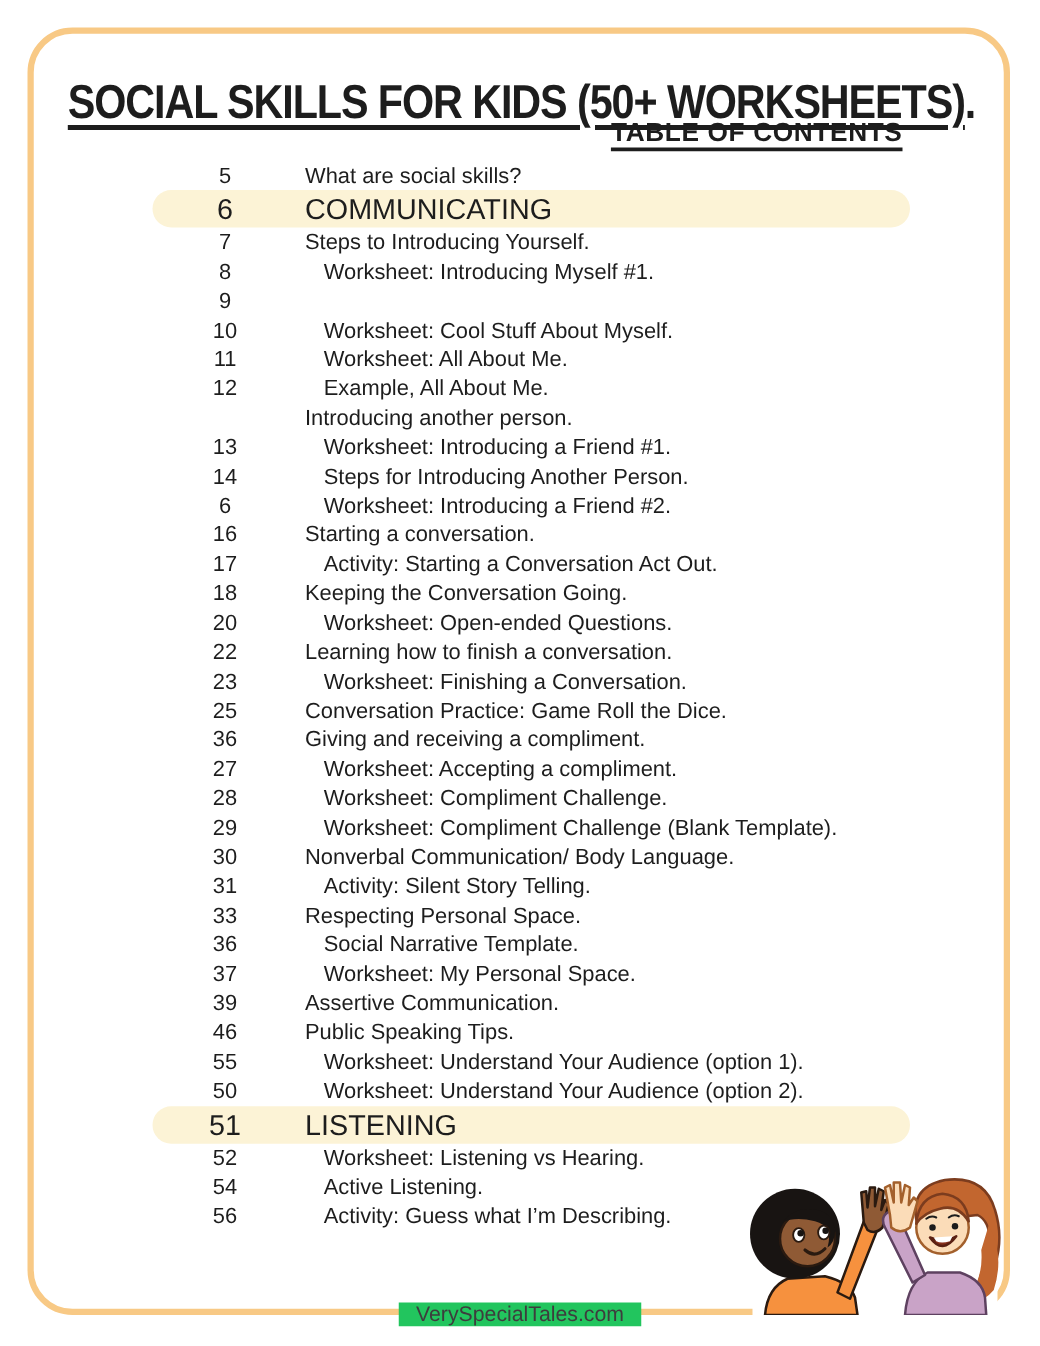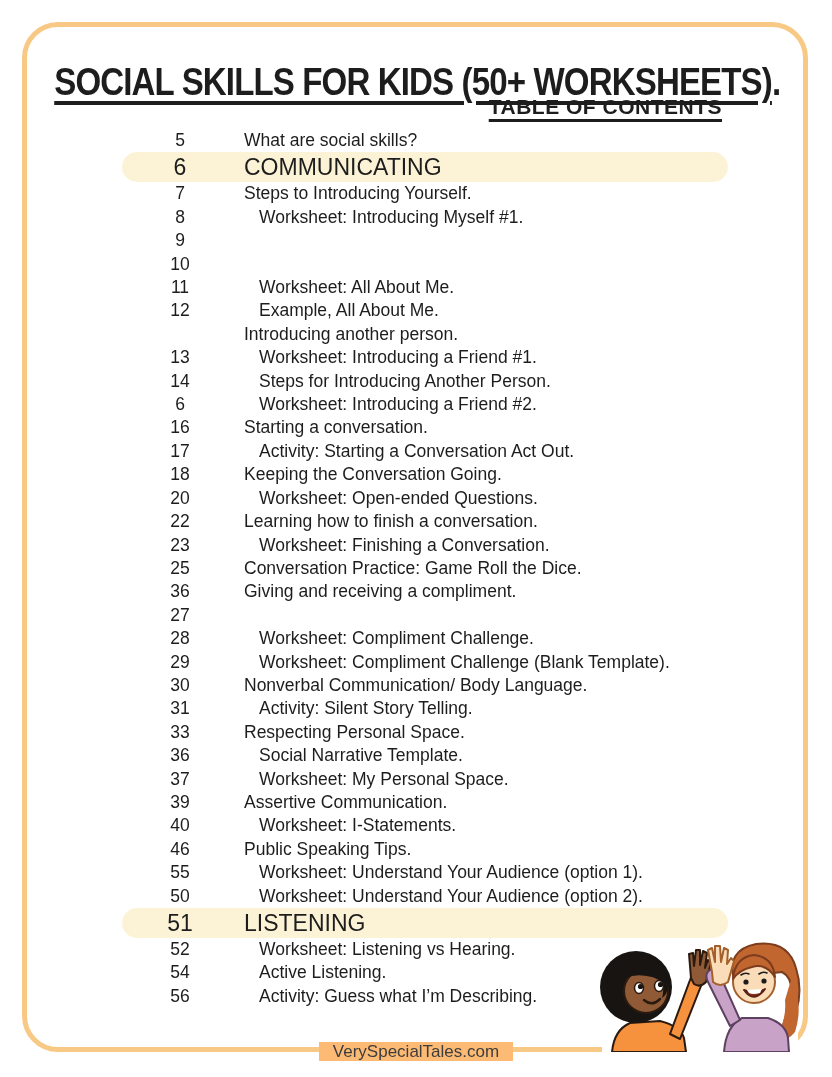--- a/index.html
+++ b/index.html
@@ -81,21 +81,21 @@
   #footer{
     position:absolute;
     top:1041px;left:0;width:100%;
     text-align:center;
     z-index:2;
     font-size:17px;
     line-height:22px;
     color:#3d3d3d;
   }
   #footer .footer-text{
-    background:#fdba74;
+    background:#22c55e;
     padding:0 14px;
     text-align:center;
   }
   
   #kids{
     position:absolute;
     left:596px;top:938px;
     width:210px;height:114px;
     z-index:3;
   }
@@ -126,20 +126,21 @@
     </div>
       <div class="toc-row indent1">
       <span class="page-num">8</span>
       <span class="entry-title">Worksheet: Introducing Myself #1.</span>
     </div>
       <div class="toc-row indent1">
       <span class="page-num">9</span>
     </div>
       <div class="toc-row indent1">
       <span class="page-num">10</span>
+      <span class="entry-title">Worksheet: Cool Stuff About Myself.</span>
     </div>
       <div class="toc-row indent1">
       <span class="page-num">11</span>
       <span class="entry-title">Worksheet: All About Me.</span>
     </div>
       <div class="toc-row indent1">
       <span class="page-num">12</span>
       <span class="entry-title">Example, All About Me.</span>
     </div>
       <div class="toc-row">
@@ -185,20 +186,21 @@
       <div class="toc-row">
       <span class="page-num">25</span>
       <span class="entry-title">Conversation Practice: Game Roll the Dice.</span>
     </div>
       <div class="toc-row">
       <span class="page-num">36</span>
       <span class="entry-title">Giving and receiving a compliment.</span>
     </div>
       <div class="toc-row indent1">
       <span class="page-num">27</span>
+      <span class="entry-title">Worksheet: Accepting a compliment.</span>
     </div>
       <div class="toc-row indent1">
       <span class="page-num">28</span>
       <span class="entry-title">Worksheet: Compliment Challenge.</span>
     </div>
       <div class="toc-row indent1">
       <span class="page-num">29</span>
       <span class="entry-title">Worksheet: Compliment Challenge (Blank Template).</span>
     </div>
       <div class="toc-row">
@@ -217,24 +219,20 @@
       <span class="page-num">36</span>
       <span class="entry-title">Social Narrative Template.</span>
     </div>
       <div class="toc-row indent1">
       <span class="page-num">37</span>
       <span class="entry-title">Worksheet: My Personal Space.</span>
     </div>
       <div class="toc-row">
       <span class="page-num">39</span>
       <span class="entry-title">Assertive Communication.</span>
-    </div>
-      <div class="toc-row indent1">
-      <span class="page-num">40</span>
-      <span class="entry-title">Worksheet: I-Statements.</span>
     </div>
       <div class="toc-row">
       <span class="page-num">46</span>
       <span class="entry-title">Public Speaking Tips.</span>
     </div>
       <div class="toc-row indent1">
       <span class="page-num">55</span>
       <span class="entry-title">Worksheet: Understand Your Audience (option 1).</span>
     </div>
       <div class="toc-row indent1">

